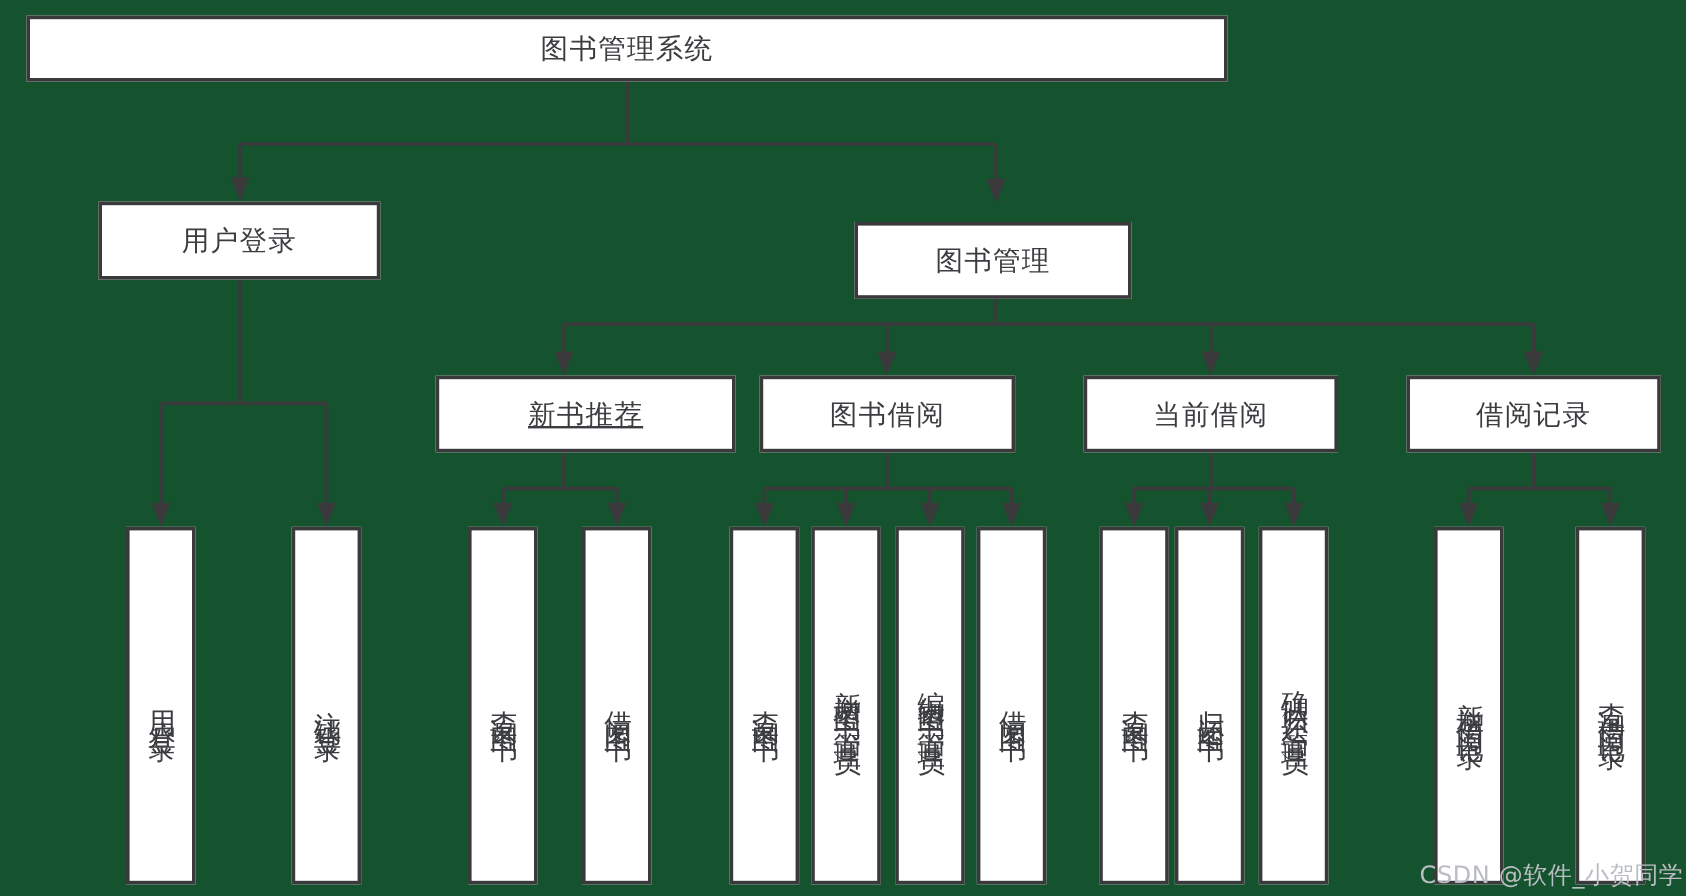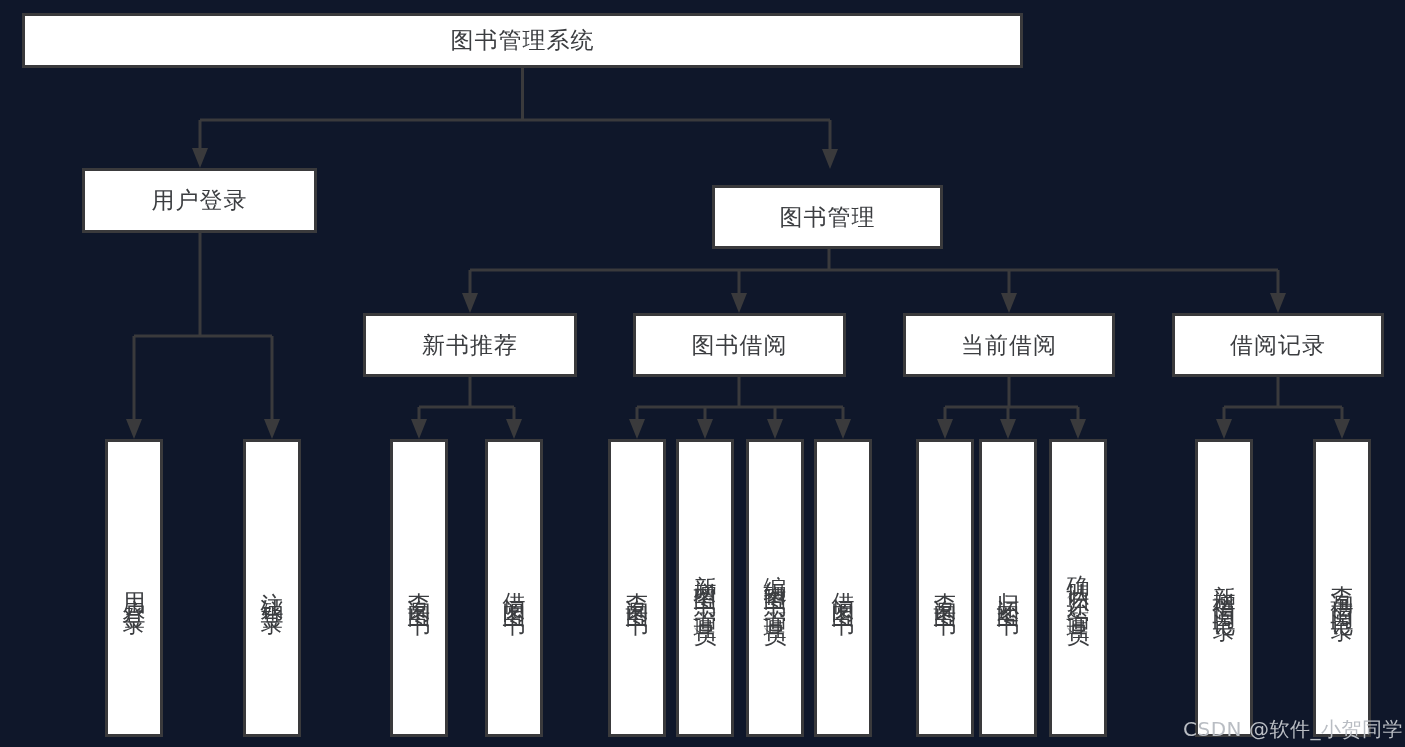--- a/index.html
+++ b/index.html
@@ -1,19 +1,19 @@
 <!DOCTYPE html>
 <html><head>
 <meta charset="utf-8">
 <style>
   html,body{margin:0;padding:0;background:#fff;}
   .canvas{
     position:relative;
     width:1405px;height:747px;
-    background:#0f172a;
+    background:#14532d;
     font-family:"DejaVu Sans","Liberation Sans",sans-serif;
     overflow:hidden;
   }
   .connectors{position:absolute;left:0;top:0;width:1405px;height:747px;}
   .node{
     position:absolute;
     box-sizing:border-box;
     background:#ffffff;
     border:3px solid #3a3a3c;
     display:flex;
@@ -29,21 +29,21 @@
     letter-spacing:7px;
     line-height:1;
     white-space:nowrap;
   }
   
   .n-root   {left:22px;  top:13px;  width:1001px;height:55px;}
   
   .n-login  {left:82px;  top:168px; width:235px; height:65px;}
   .n-bookmgmt{left:712px;top:169px; width:231px; height:64px;margin-top:16px;}
   
-  .n-newbook{left:363px; top:313px; width:214px; height:64px;}
+  .n-newbook{left:363px; top:313px; width:250px; height:64px;text-decoration:underline;}
   .n-borrow {left:633px; top:313px; width:213px; height:64px;}
   .n-current{left:903px; top:313px; width:212px; height:64px;}
   .n-record {left:1172px;top:313px; width:212px; height:64px;}
   
   .leaf{top:439px;width:58px;height:298px;}
   .n-l1 {left:105px;}
   .n-l2 {left:243px;}
   .n-l3 {left:390px;}
   .n-l4 {left:485px;}
   .n-l5 {left:608px;}

